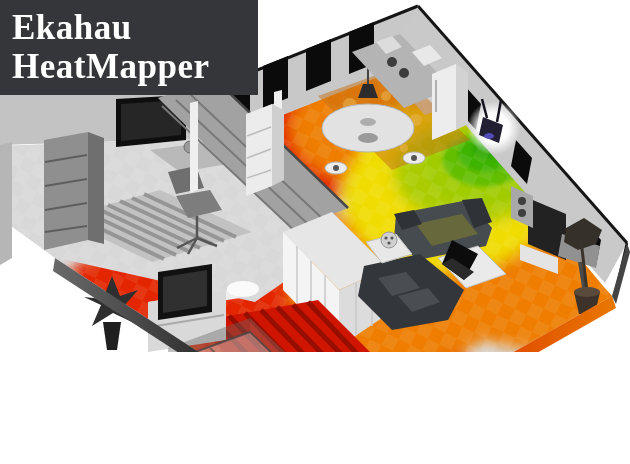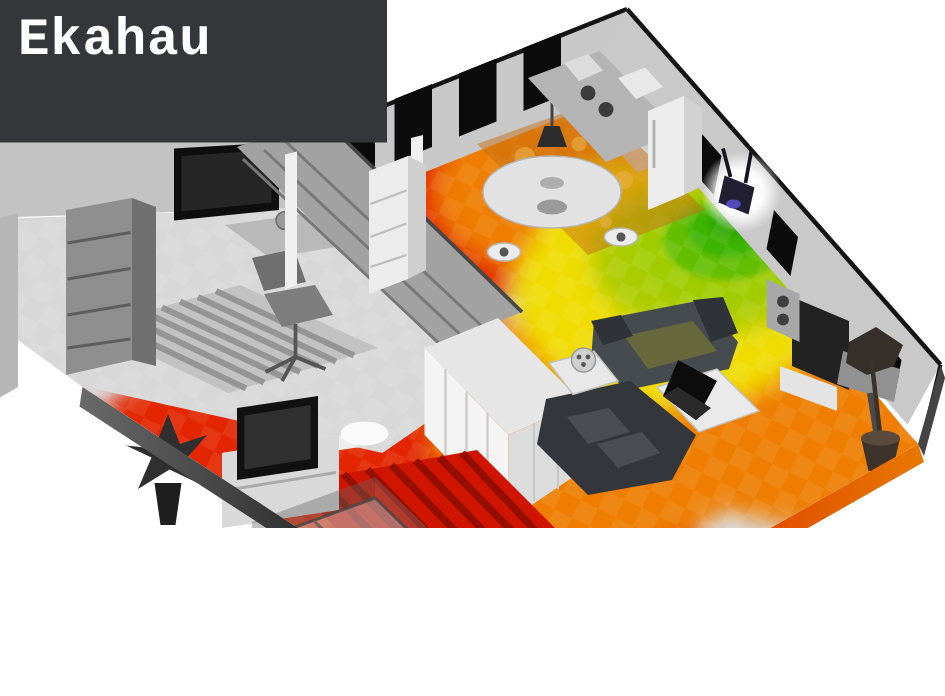--- a/index.html
+++ b/index.html
@@ -1,19 +1,19 @@
 <!DOCTYPE html>
 <html style="--background: #ffffff; --logo-bg: #35363a; --logo-text: #ffffff; --no-coverage: #d8d8d8; --wall: #c8c8c8; --wall-dark: #9c9c9c; --window: #0b0b0b; --outline: #151515; --signal-weak: #e32600; --signal-fair: #ee7d00; --signal-medium: #f0dc00; --signal-good: #aacc00; --signal-strong: #52bd00; --signal-strongest: #2fa800; --ap-accent: #5a4fc8; --slab-shadow: #0a0a0a;"><head>
 <meta charset="utf-8">
 <style>
   html,body{margin:0;padding:0;background:#fff;}
   .stage{
     position:relative;width:630px;height:352px;overflow:hidden;
     background:var(--background,#fff);
-    font-family:Liberation Mono, monospace;
+    font-family:Liberation Serif, serif;
   }
   .stage svg{position:absolute;left:0;top:0;}
   .logo{
     position:absolute;left:0;top:0;width:258px;height:95px;
     background:var(--logo-bg,#333);
     color:var(--logo-text,#fff);
     box-sizing:border-box;
     padding:8px 12px 0 12px;
     line-height:1.12;
     font-weight:bold;
@@ -285,15 +285,16 @@
     <circle cx="494" cy="128" r="27" fill="url(#apGlow)"></circle>
     <polygon points="483,117 503,125 499,143 479,135" fill="#221f33"></polygon>
     <line x1="487" y1="118" x2="482" y2="99" stroke="#17141f" stroke-width="2.5"></line>
     <line x1="497" y1="122" x2="501" y2="100" stroke="#17141f" stroke-width="2.5"></line>
     <ellipse cx="489" cy="136" rx="5" ry="3" fill="var(--ap-accent)" opacity="0.9"></ellipse>
   </g>
 </svg>
 
 <div class="logo">
   <span>Ekahau</span>
+  <span>HeatMapper</span>
 </div>
 
 </div>
 
 </body></html>

